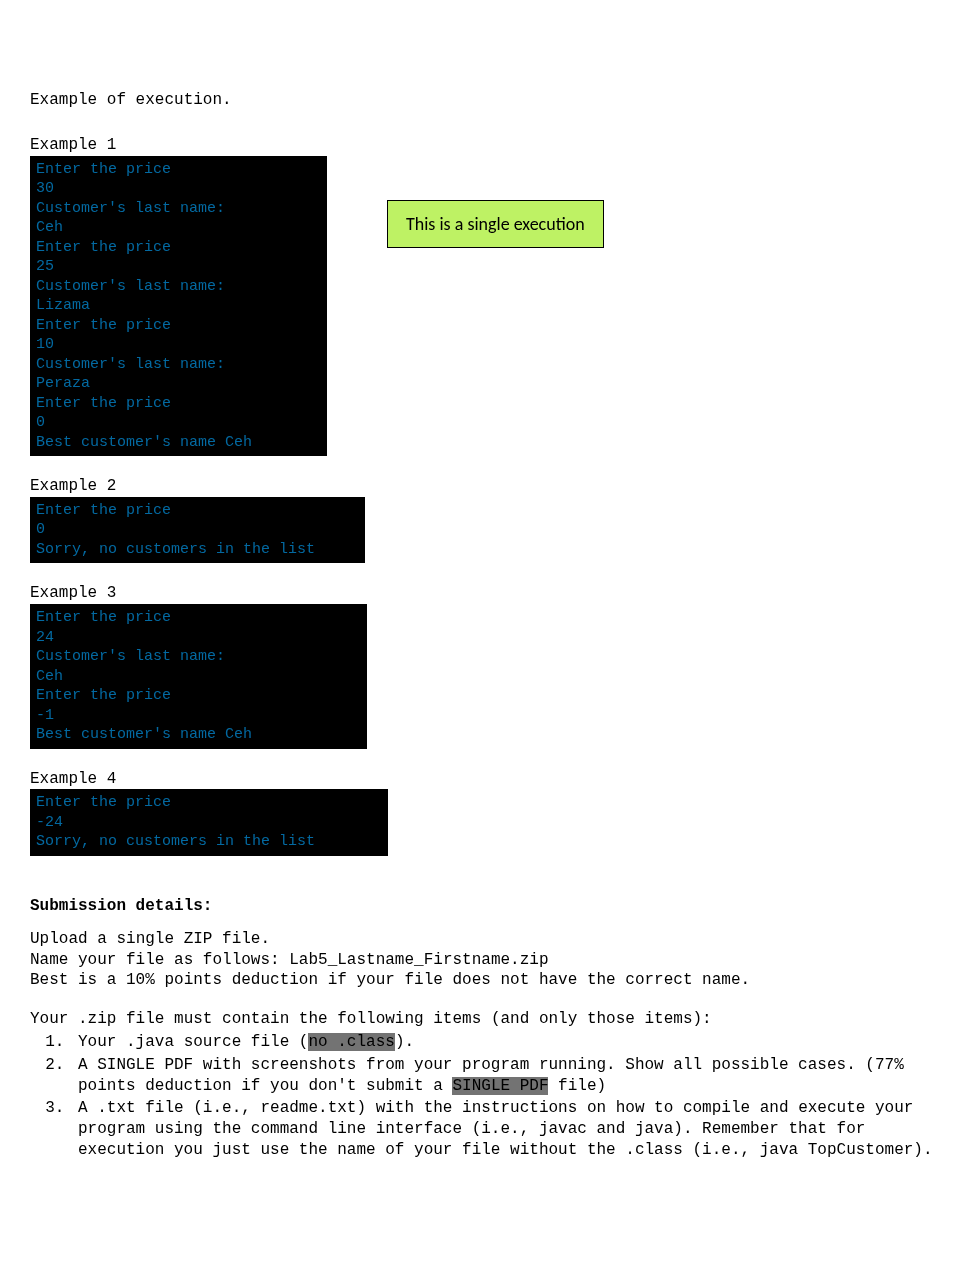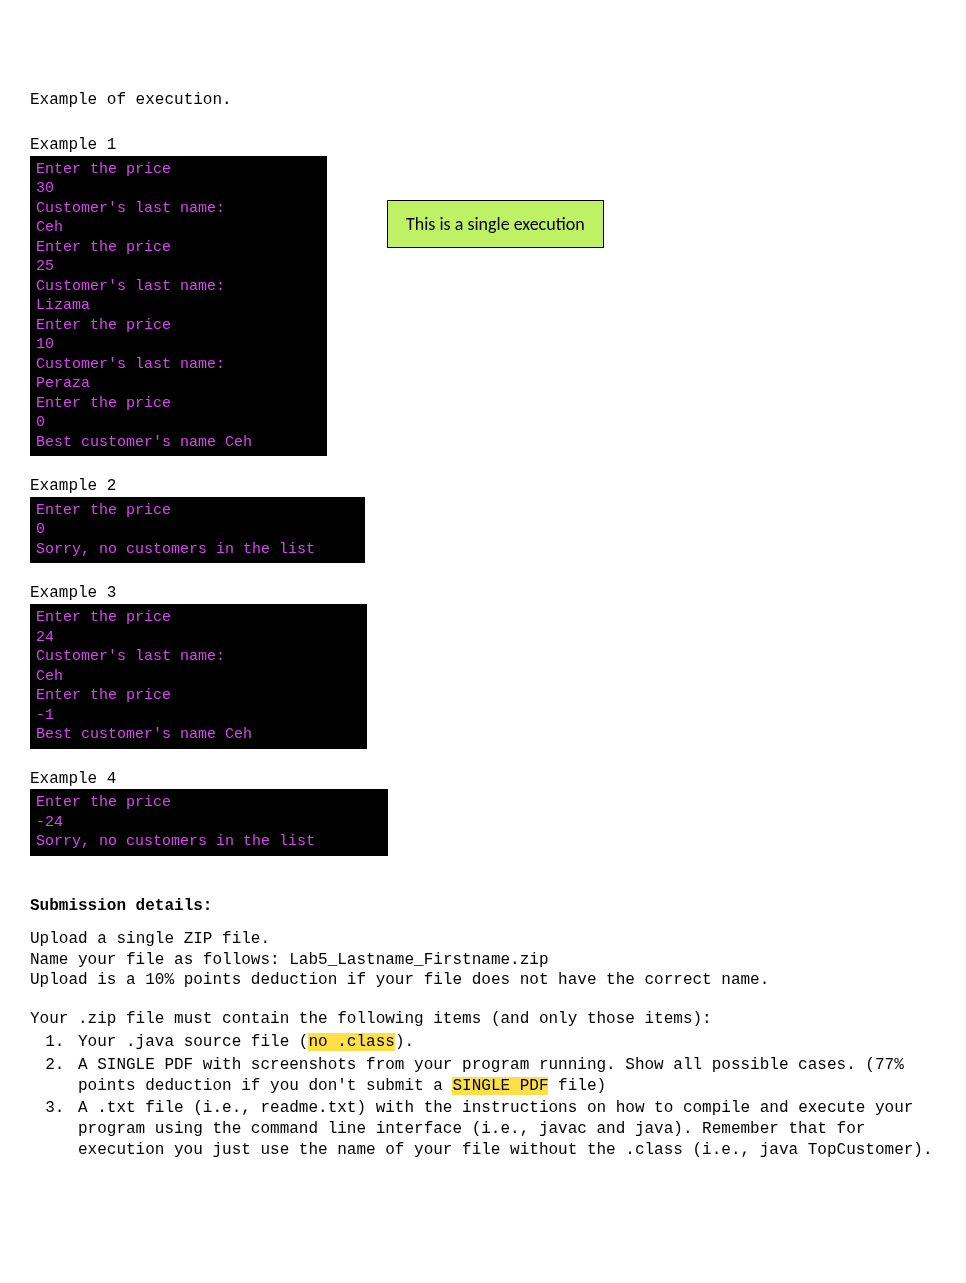--- a/index.html
+++ b/index.html
@@ -15,21 +15,21 @@
     .heading-gap {
       margin-top: 60px;
       margin-bottom: 24px;
     }
     .section-label {
       margin-bottom: 0;
       margin-top: 20px;
     }
     .console {
       background: #000;
-      color: #d946ef;
+      color: #0369a1;
       font-family: "Consolas", "Courier New", monospace;
       font-size: 15px;
       padding: 4px 6px;
       white-space: pre;
       line-height: 1.3;
       display: block;
     }
     .console.w1 { width: 285px; }
     .console.w2 { width: 323px; }
     .console.w3 { width: 325px; }
@@ -50,21 +50,21 @@
     }
     .submission-title {
       font-weight: bold;
       margin-top: 40px;
       margin-bottom: 12px;
     }
     .para {
       margin: 0 0 0 0;
     }
     .hl {
-      background: #fde047;
+      background: #737373;
     }
     ol.items {
       margin: 2px 0 0 22px;
       padding-left: 22px;
     }
     ol.items li {
       margin-bottom: 2px;
       padding-left: 4px;
     }
     .sub-gap {
@@ -119,21 +119,21 @@
 
 <p class="submission-title">Submission details:</p>
 
 <p class="para">
   <span>Upload a </span><b>single ZIP</b><span> file.</span>
 </p>
 <p class="para">
   <span>Name your file as follows: </span><b>Lab5_Lastname_Firstname.zip</b>
 </p>
 <p class="para">
-  <span>Upload is a </span><b>10% points deduction</b><span> if your file does not have the correct name.</span>
+  <span>Best is a </span><b>10% points deduction</b><span> if your file does not have the correct name.</span>
 </p>
 
 <p class="para sub-gap">Your .zip file must contain the following items (and only those items):</p>
 
 <ol class="items">
   <li>
     <span>Your </span><b>.java</b><span> source file (</span><span class="hl">no .class</span><span>).</span>
   </li>
   <li>
     <span>A </span><b>SINGLE PDF</b><span> with screenshots from your program running. Show all possible cases. (77% points deduction if you don't submit a </span><b class="hl">SINGLE PDF</b><span> file)</span>

